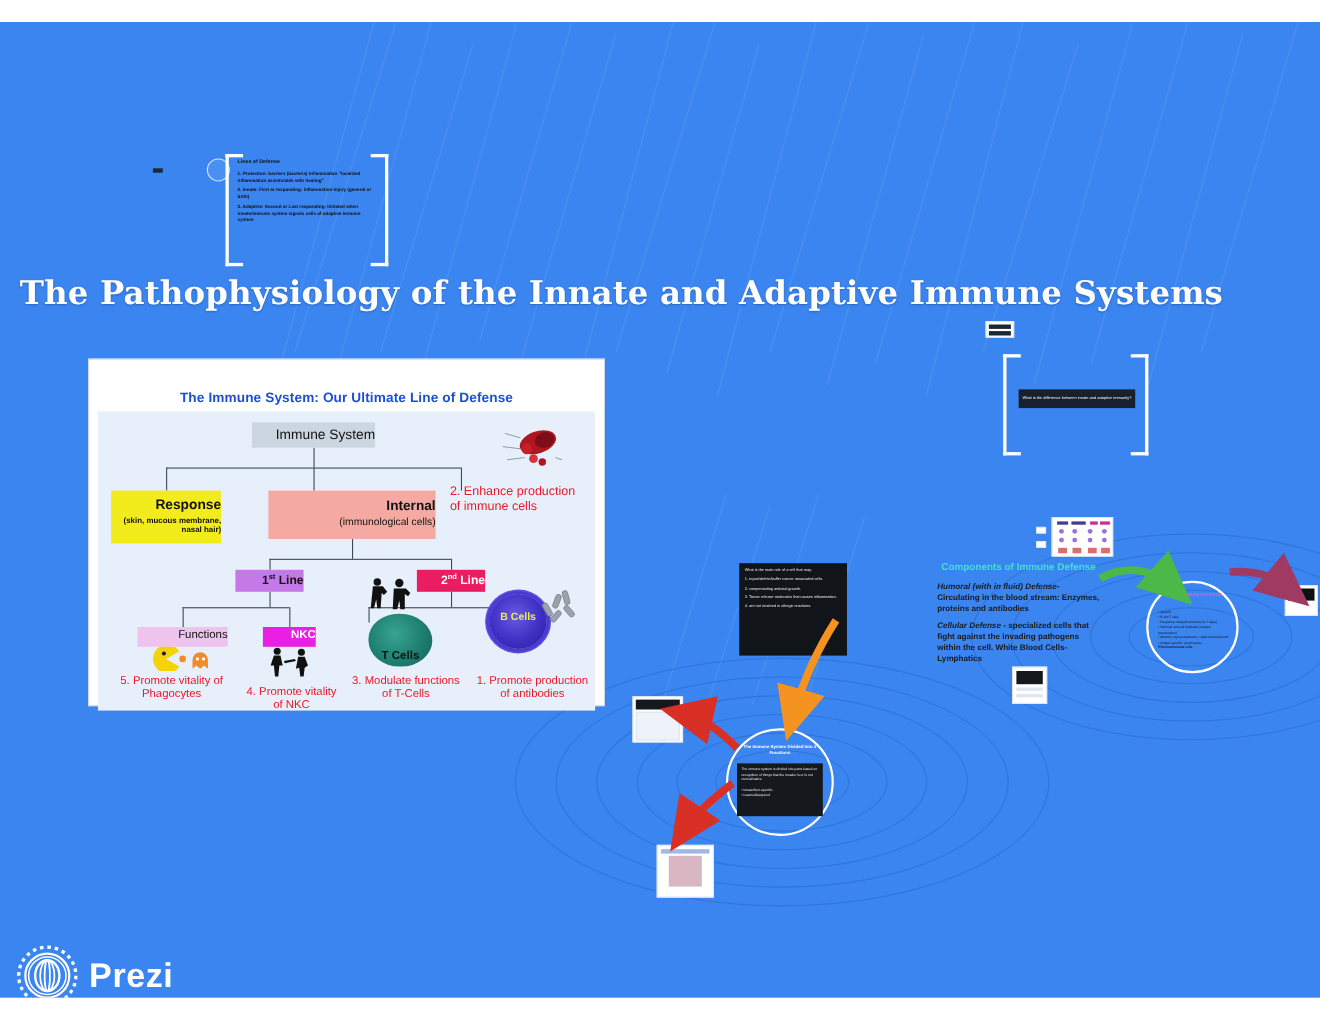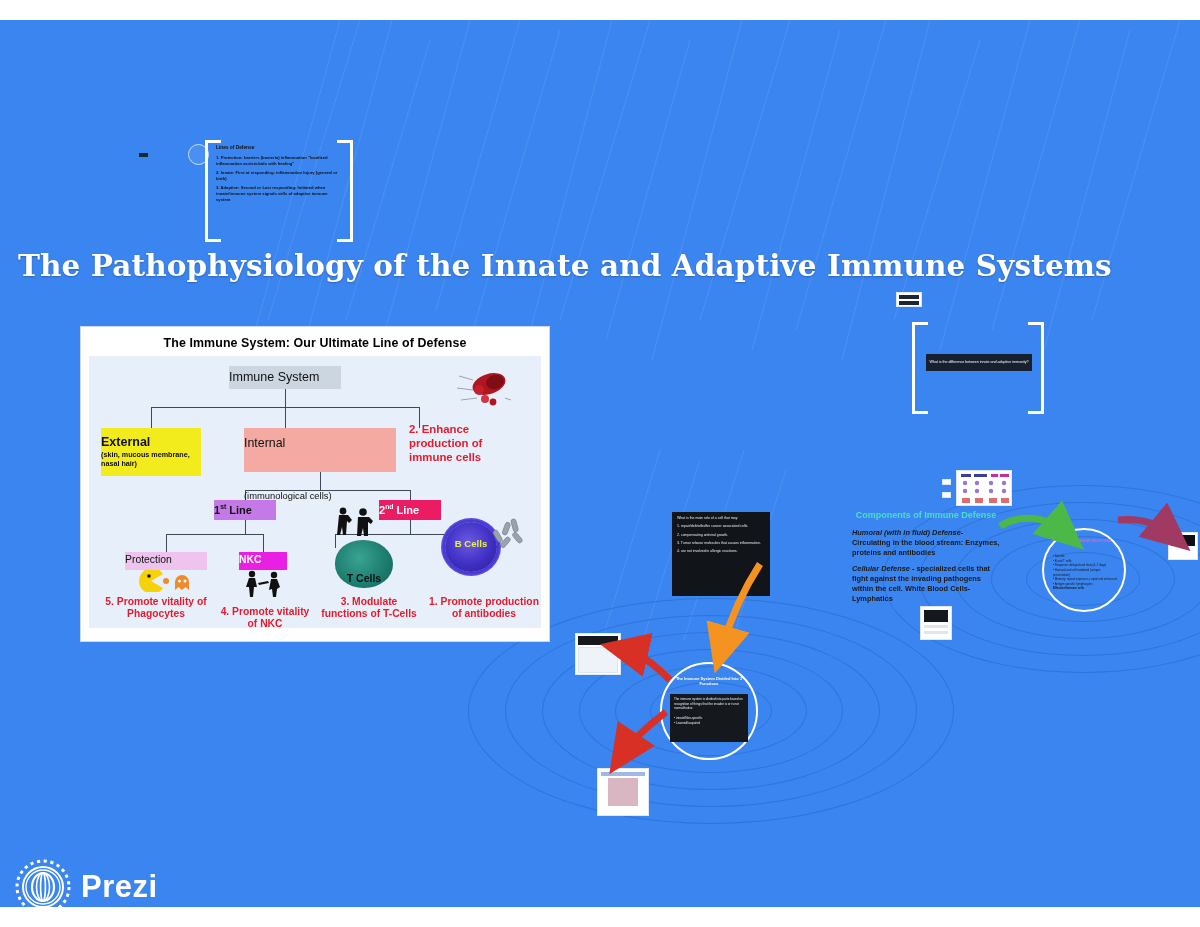--- a/index.html
+++ b/index.html
@@ -28,41 +28,41 @@
     text-shadow:0 1px 2px rgba(0,0,0,.25);
   }
 
   
   .diagram{
     position:absolute;left:80px;top:306px;width:470px;height:316px;
     background:#ffffff;border:1px solid #cfd8e6;box-sizing:border-box;
     padding:6px 8px 8px;
   }
   .diagram-title{
-    text-align:center;font-weight:bold;font-size:12.4px;color:#000000;
-    letter-spacing:.1px;margin:3px 0 6px;
+    text-align:center;font-weight:bold;font-size:12.4px;color:#1d4ed8;
+    letter-spacing:.1px;margin:21px 0 6px;
   }
   .diagram-body{position:relative;background:#e7f0fa;height:272px;}
-  .node{position:absolute;box-sizing:border-box;text-align:left;
+  .node{position:absolute;box-sizing:border-box;text-align:right;
         font-weight:bold;color:#111;line-height:1.12;}
   .n-root{left:140px;top:10px;width:112px;height:23px;background:#ccd6e0;
           font-size:12.5px;padding-top:4px;font-weight:normal;}
   .n-ext{left:12px;top:72px;width:100px;height:48px;background:#f2ec1c;padding-top:4px;}
   .n-ext .big{font-size:12.5px;}
   .n-ext .sm{font-size:7.2px;font-weight:bold;display:block;line-height:1.22;margin-top:1px;}
   .n-int{left:155px;top:72px;width:152px;height:44px;background:#f4aaa2;padding-top:5px;}
-  .n-int .big{font-size:12.4px;font-weight:normal;}
-  .n-int .sm{font-size:9.4px;font-weight:normal;display:block;margin-top:40px;}
+  .n-int .big{font-size:12.4px;font-weight:bold;}
+  .n-int .sm{font-size:9.4px;font-weight:normal;display:block;}
   .n-l1{left:125px;top:144px;width:62px;height:20px;background:#c578e8;font-size:11px;padding-top:3px;}
   .n-l2{left:290px;top:144px;width:62px;height:20px;background:#ec1c63;color:#fff;font-size:11px;padding-top:3px;}
   .n-phag{left:36px;top:196px;width:82px;height:18px;background:#eec4ef;font-size:10.4px;padding-top:2px;font-weight:normal;}
   .n-nkc{left:150px;top:196px;width:48px;height:18px;background:#e920e3;color:#fff;font-size:10.4px;padding-top:2px;}
   sup{font-size:.62em;vertical-align:super;}
 
-  .red{position:absolute;color:#e8192c;font-weight:bold;font-size:10.3px;
+  .red{position:absolute;color:#e8192c;font-weight:normal;font-size:10.3px;
        line-height:1.2;text-align:center;}
   .r-enhance{left:320px;top:66px;width:116px;text-align:left;font-size:11.4px;line-height:1.24;}
   .r5{left:12px;top:240px;width:110px;}
   .r4{left:130px;top:250px;width:92px;}
   .r3{left:228px;top:240px;width:104px;}
   .r1{left:340px;top:240px;width:110px;}
 
   .connector{position:absolute;background:#3c4a58;}
   .ch{height:1.4px;} .cv{width:1.4px;}
 
@@ -236,39 +236,39 @@
             <line x1="10" y1="8" x2="24" y2="12"></line>
               <line x1="8" y1="20" x2="24" y2="22"></line>
             <line x1="12" y1="32" x2="28" y2="30"></line>
               <line x1="56" y1="30" x2="62" y2="32"></line>
           </g>
         </svg>
 
         <div class="node n-root">Immune System</div>
 
         <div class="node n-ext">
-          <span class="big">External</span>
+          <span class="big">Response</span>
           <span class="sm">(skin, mucous membrane, nasal hair)</span>
         </div>
 
         <div class="node n-int">
           <span class="big">Internal</span>
           <span class="sm">(immunological cells)</span>
         </div>
 
         <div class="node n-l1">
           <span>1</span><sup>st</sup>
           <span>Line</span>
         </div>
         <div class="node n-l2">
           <span>2</span><sup>nd</sup>
           <span>Line</span>
         </div>
 
-        <div class="node n-phag">Protection</div>
+        <div class="node n-phag">Functions</div>
         <div class="node n-nkc">NKC</div>
 
         <svg style="position:absolute;left:48px;top:214px;" width="56" height="22">
           <path d="M14 11 L26 4 A13 13 0 1 0 26 18 Z" fill="#f5d20a"></path>
           <circle cx="12" cy="6" r="1.8" fill="#111"></circle>
           <circle cx="29" cy="11" r="3" fill="#f08a2a"></circle>
           <path d="M38 20 v-8 a7 7 0 0 1 14 0 v8 l-3.5-3 -3.5 3 -3.5-3 Z" fill="#f08a2a"></path>
           <circle cx="42.5" cy="11" r="1.5" fill="#fff"></circle>
             <circle cx="48" cy="11" r="1.5" fill="#fff"></circle>
         </svg>

